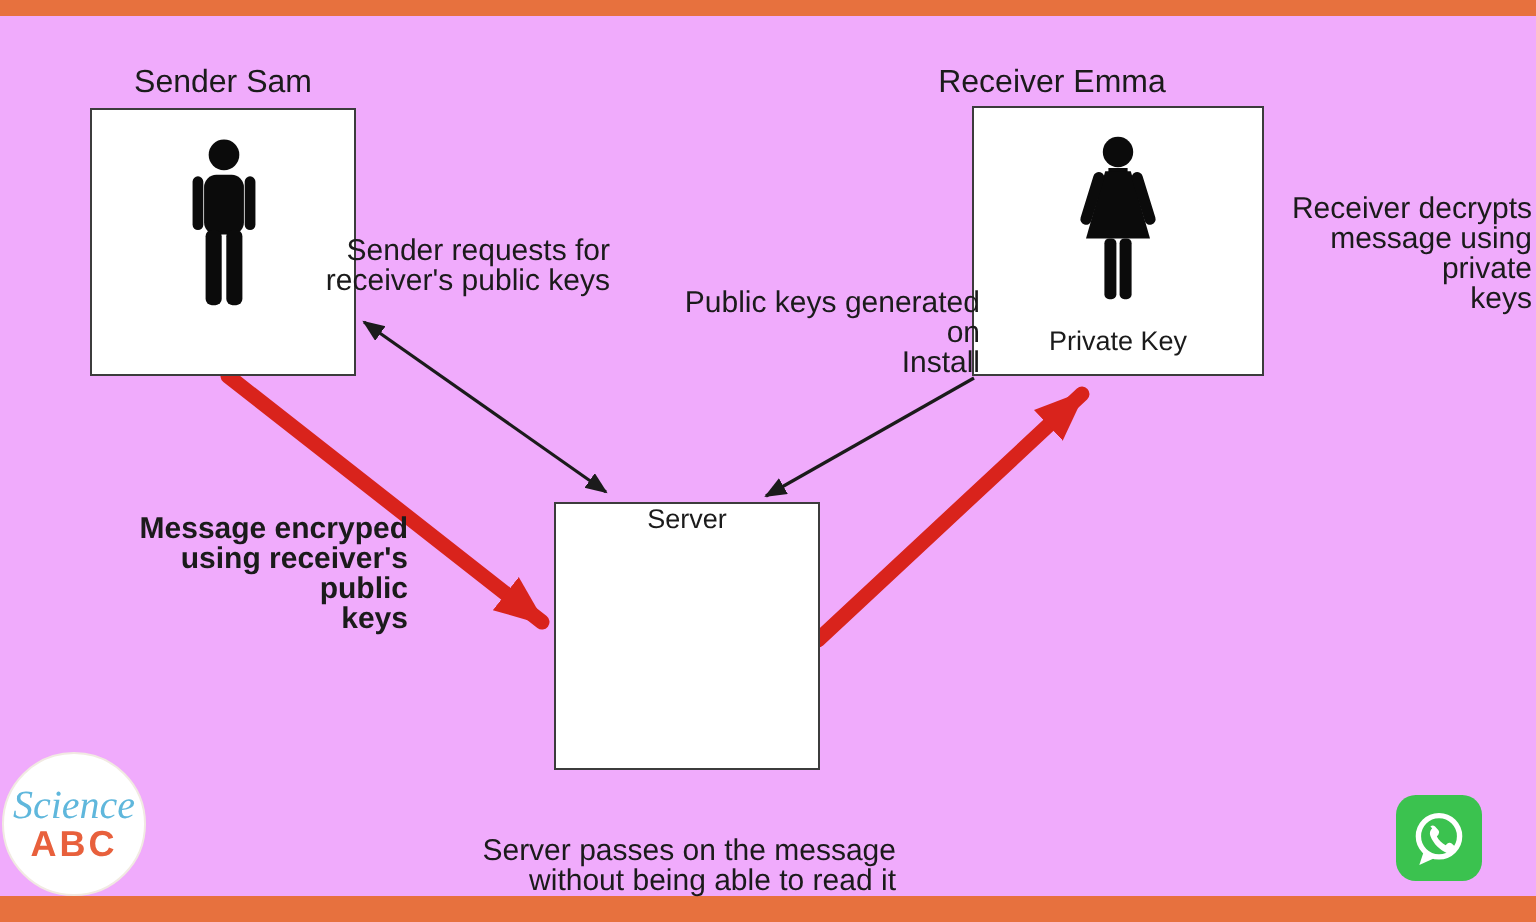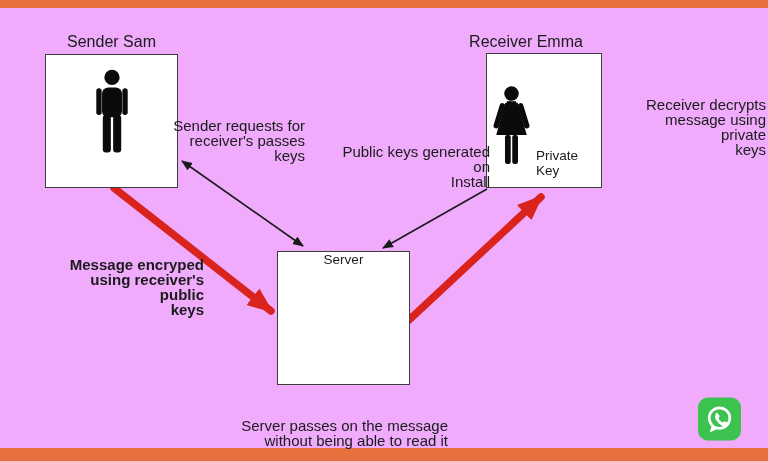--- a/index.html
+++ b/index.html
@@ -13,21 +13,21 @@
   }
   *{margin:0;padding:0;box-sizing:border-box;}
   html,body{width:768px;height:461px;overflow:hidden;background:#fff;
     font-family:"Liberation Sans", sans-serif;color:var(--text);}
   .canvas{position:relative;width:768px;height:461px;background:#f0abfc;}
   .bar{position:absolute;left:0;width:768px;background:var(--accent-orange);}
   .bar.top{top:0;height:8px;}
   .bar.bottom{top:448px;height:13px;}
   .node-box{position:absolute;background:#fff;border:1px solid var(--box-border);}
   .box-sender{left:45px;top:54px;width:133px;height:134px;display:flex;align-items:flex-start;justify-content:center;}
-  .box-receiver{left:486px;top:53px;width:116px;height:135px;display:flex;flex-direction:row;align-items:center;}
+  .box-receiver{left:486px;top:53px;width:146px;height:135px;display:flex;flex-direction:column;align-items:center;}
   .box-server{left:277px;top:251px;width:133px;height:134px;display:flex;align-items:flex-start;justify-content:center;}
   .node-title{position:absolute;font-size:16px;text-align:center;white-space:nowrap;}
   .title-sender{left:45px;top:33px;width:133px;}
   .title-receiver{left:460px;top:33px;width:132px;}
   .label{font-size:15px;line-height:15px;text-align:right;white-space:pre-line;position:absolute;}
   .ann-sender-request{left:160px;top:118px;width:145px;}
   .ann-public-keys{left:322px;top:144px;width:168px;}
   .ann-receiver-decrypt{left:618px;top:97px;width:148px;}
   .ann-message-encrypted{left:58px;top:257px;width:146px;font-weight:bold;}
   .ann-server-caption{left:240px;top:418px;width:208px;}
@@ -103,32 +103,36 @@
       </g>
     </svg>
     <div class="private-key">Private Key</div>
   </div>
 
   <div class="node-box box-server">
     <div class="server-label">Server</div>
   </div>
 
   <div class="label ann-sender-request">Sender requests for
-receiver's passes keys</div>
+receiver's public keys</div>
   <div class="label ann-public-keys">Public keys generated on
 Install</div>
   <div class="label ann-receiver-decrypt">Receiver decrypts
 message using private
 keys</div>
   <div class="label ann-message-encrypted">Message encryped
 using receiver's public
 keys</div>
   <div class="label ann-server-caption">Server passes on the message
 without being able to read it</div>
 
+  <div class="logo">
+    <div class="logo-word">Science</div>
+    <div class="logo-sub">ABC</div>
+  </div>
 
   <svg class="whatsapp" viewBox="0 0 48 48">
     <rect x="0" y="0" width="48" height="48" rx="11" fill="var(--whatsapp-green)"></rect>
     <circle cx="24" cy="23" r="11.5" fill="none" stroke="#fff" stroke-width="3"></circle>
     <path d="M15.5,31.5 L13,39 L21,35.5 Z" fill="#fff"></path>
     <path fill="#fff" d="M19.2,17.6 a1.9,1.9 0 0 1 2.6,0 l1.9,2.1 a1.9,1.9 0 0 1 0,2.4 l-0.9,1 c1.1,2.1 2.8,3.8 4.9,4.9 l1,-0.9 a1.9,1.9 0 0 1 2.4,0 l2.1,1.9 a1.9,1.9 0 0 1 0,2.6 c-1.1,1.2 -2.8,1.6 -4.3,1 c-4.4,-1.7 -8,-5.3 -9.7,-9.7 c-0.6,-1.5 -0.2,-3.2 1,-4.3 Z"></path>
   </svg>
 
 </div>
 

